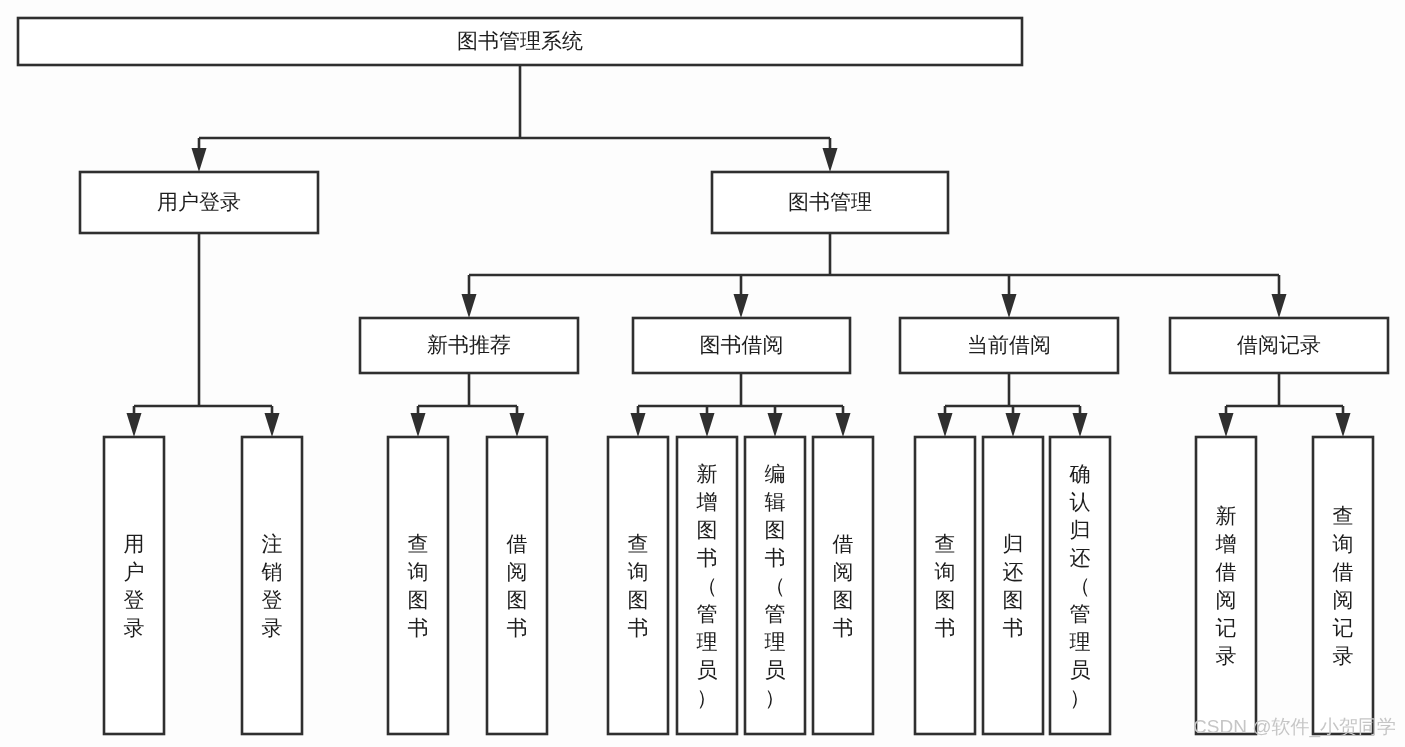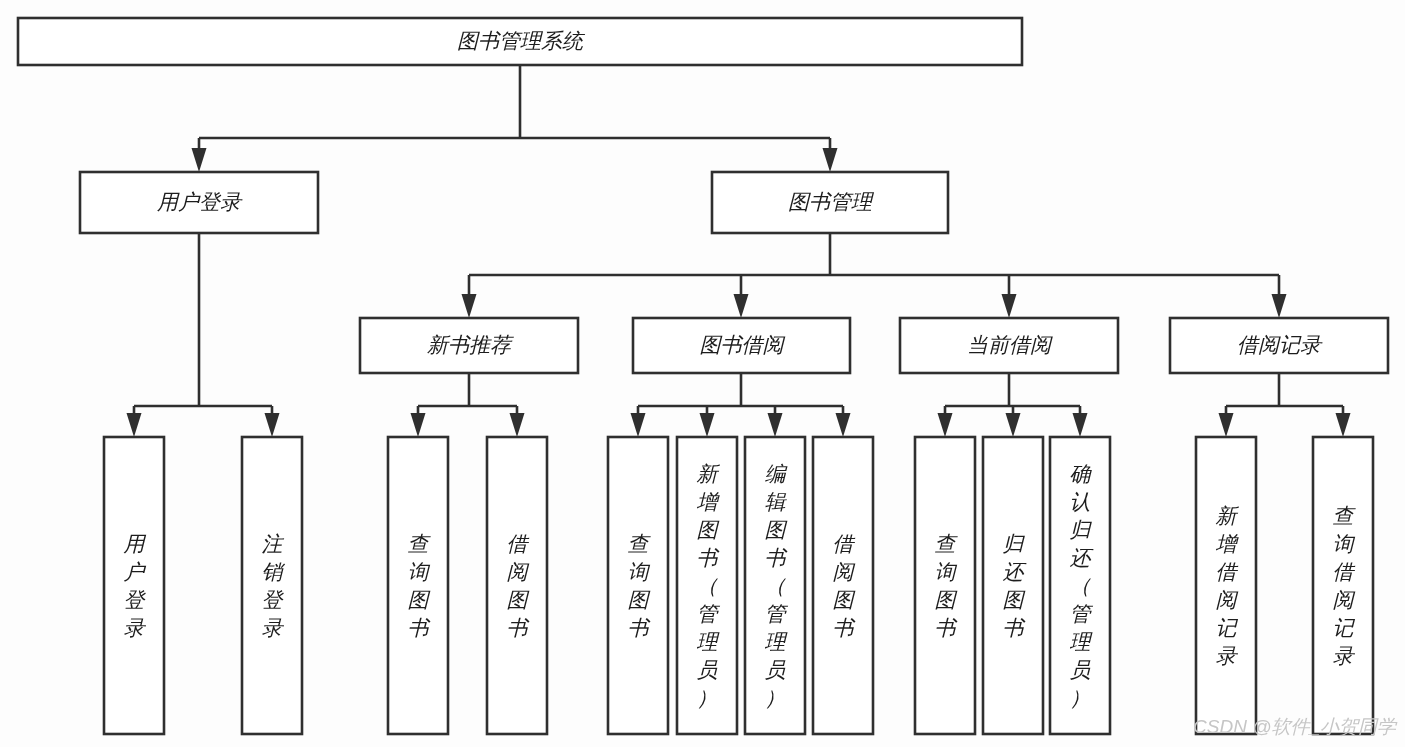--- a/index.html
+++ b/index.html
@@ -10,21 +10,20 @@
   }
   body {
     font-family: "Liberation Sans", "DejaVu Sans", sans-serif;
   }
   #diagram-root {
     position: relative;
     width: 1405px;
     height: 747px;
     background: #fdfdfd;
     overflow: hidden;
-    font-style: italic;
   }
   svg.diagram-svg {
     position: absolute;
     left: 0;
     top: 0;
     width: 1405px;
     height: 747px;
     display: block;
   }
   .node-box {

